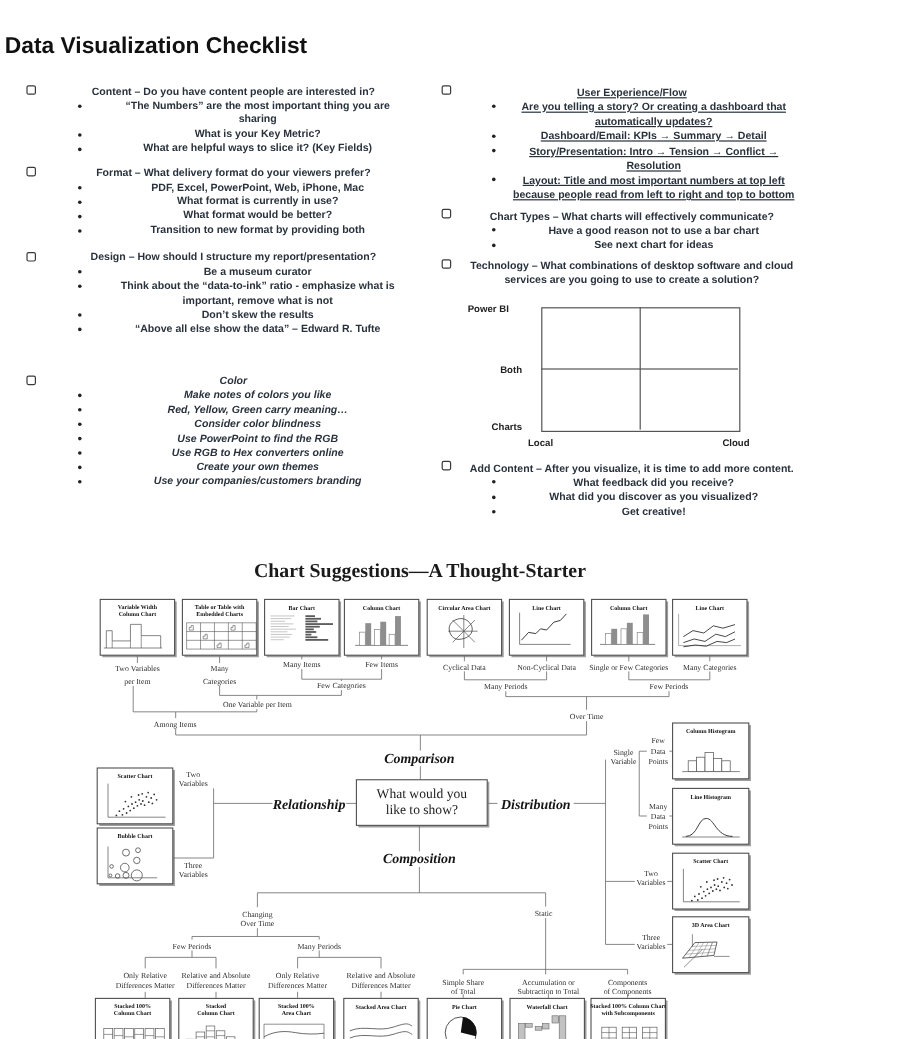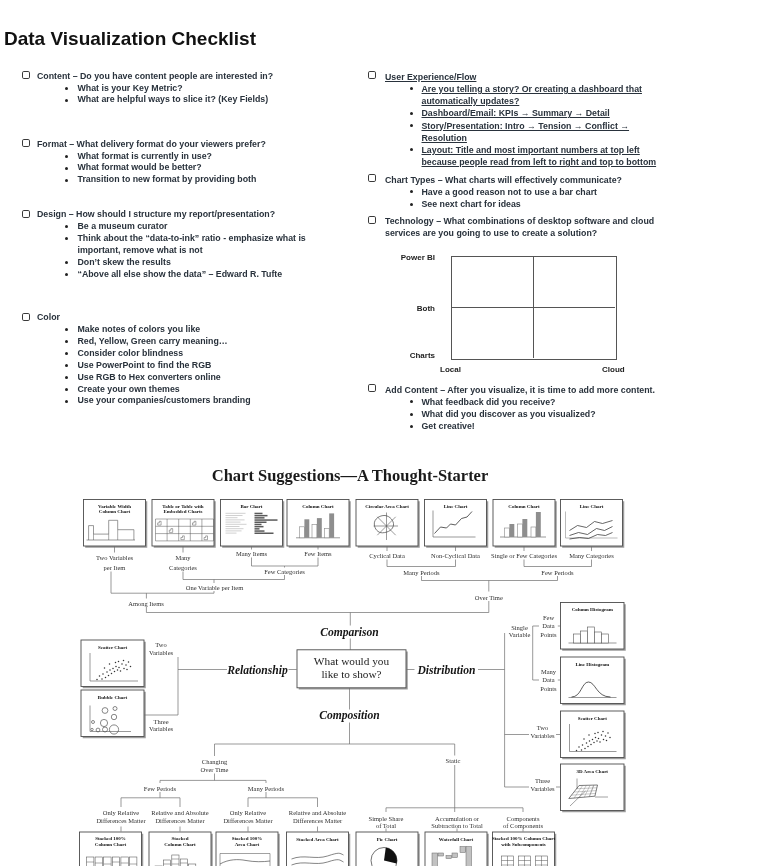--- a/index.html
+++ b/index.html
@@ -1,18 +1,18 @@
 <!DOCTYPE html>
 <html><head>
 <meta charset="utf-8">
 <style>
 html,body{margin:0;padding:0;background:#fff;}
 .page{position:relative;width:768px;height:866px;overflow:hidden;background:#fff;font-family:"Liberation Sans",sans-serif;margin-top:20px;}
 h1{position:absolute;left:4px;top:8px;margin:0;font-size:19px;font-weight:bold;color:#111;letter-spacing:0;}
-.item{position:absolute;font-size:8.8px;line-height:11.9px;font-weight:bold;color:#29323c;}
+.item{position:absolute;font-size:8.8px;line-height:11.9px;font-weight:bold;color:#29323c;text-align:center;}
 .item .cb{position:absolute;left:0;top:0.5px;width:6.3px;height:6.1px;border:1.4px solid #3a3a3a;border-radius:1.8px;background:#fff;}
 .item .head{margin-left:15px;}
 .rcol .head{margin-left:17px;}
 .item .bu{position:relative;margin-left:55.5px;}
 .item .bu::before{content:"";position:absolute;left:-12.5px;top:4.4px;width:3px;height:3px;border-radius:50%;background:#222;}
 .rcol .bu{margin-left:53.5px;}
 .rcol .bu::before{left:-12px;}
 .mx{position:absolute;font-size:8px;font-weight:bold;color:#222;}
 .mxr{position:absolute;border:0.8px solid #555;}
 svg text{font-family:"Liberation Serif",serif;}
@@ -24,42 +24,44 @@
 svg .sh{stroke:#9c9c9c;stroke-width:1.7;fill:none;}
 </style>
 </head>
 <body>
 <div class="page">
 <h1>Data Visualization Checklist</h1>
 
 <div class="item" style="left:22px;top:50.6px;width:330px;">
   <span class="cb"></span>
   <div class="head">Content – Do you have content people are interested in?</div>
+  <div class="bu">“The Numbers” are the most important thing you are<br>sharing</div>
   <div class="bu">What is your Key Metric?</div>
   <div class="bu">What are helpful ways to slice it? (Key Fields)</div>
 </div>
 
 <div class="item" style="left:22px;top:118.6px;width:330px;">
   <span class="cb"></span>
   <div class="head">Format – What delivery format do your viewers prefer?</div>
+  <div class="bu">PDF, Excel, PowerPoint, Web, iPhone, Mac</div>
   <div class="bu">What format is currently in use?</div>
   <div class="bu">What format would be better?</div>
   <div class="bu">Transition to new format by providing both</div>
 </div>
 
 <div class="item" style="left:22px;top:189.1px;width:330px;">
   <span class="cb"></span>
   <div class="head">Design – How should I structure my report/presentation?</div>
   <div class="bu">Be a museum curator</div>
   <div class="bu">Think about the “data-to-ink” ratio - emphasize what is<br>important, remove what is not</div>
   <div class="bu">Don’t skew the results</div>
   <div class="bu">“Above all else show the data” – Edward R. Tufte</div>
 </div>
 
-<div class="item" style="left:22px;top:292.1px;width:330px;">
+<div class="item" style="left:22px;top:292.1px;width:330px;font-style:italic;">
   <span class="cb"></span>
   <div class="head">Color</div>
   <div class="bu">Make notes of colors you like</div>
   <div class="bu">Red, Yellow, Green carry meaning…</div>
   <div class="bu">Consider color blindness</div>
   <div class="bu">Use PowerPoint to find the RGB</div>
   <div class="bu">Use RGB to Hex converters online</div>
   <div class="bu">Create your own themes</div>
   <div class="bu">Use your companies/customers branding</div>
 </div>
@@ -81,21 +83,21 @@
 </div>
 
 <div class="item rcol" style="left:368px;top:195.2px;width:300px;line-height:12.2px;">
   <span class="cb"></span>
   <div class="head">Technology – What combinations of desktop software and cloud<br>services are you going to use to create a solution?</div>
 </div>
 
 <div class="mxr" style="left:451px;top:236px;width:164px;height:102px;"></div>
 <div class="mxr" style="left:532.5px;top:236px;width:0;height:102px;border-width:0 0 0 0.8px;"></div>
 <div class="mxr" style="left:451px;top:287px;width:164px;height:0;border-width:0.8px 0 0 0;"></div>
-<div class="mx" style="left:385px;top:233px;width:50px;text-align:right;">Power BI</div>
+<div class="mx" style="left:374px;top:233px;width:50px;text-align:right;">Power BI</div>
 <div class="mx" style="left:385px;top:284px;width:50px;text-align:right;">Both</div>
 <div class="mx" style="left:385px;top:331px;width:50px;text-align:right;">Charts</div>
 <div class="mx" style="left:440px;top:344.5px;">Local</div>
 <div class="mx" style="left:602px;top:344.5px;">Cloud</div>
 
 <div class="item rcol" style="left:368px;top:363.8px;width:300px;line-height:12.2px;">
   <span class="cb"></span>
   <div class="head">Add Content – After you visualize, it is time to add more content.</div>
   <div class="bu">What feedback did you receive?</div>
   <div class="bu">What did you discover as you visualized?</div>

